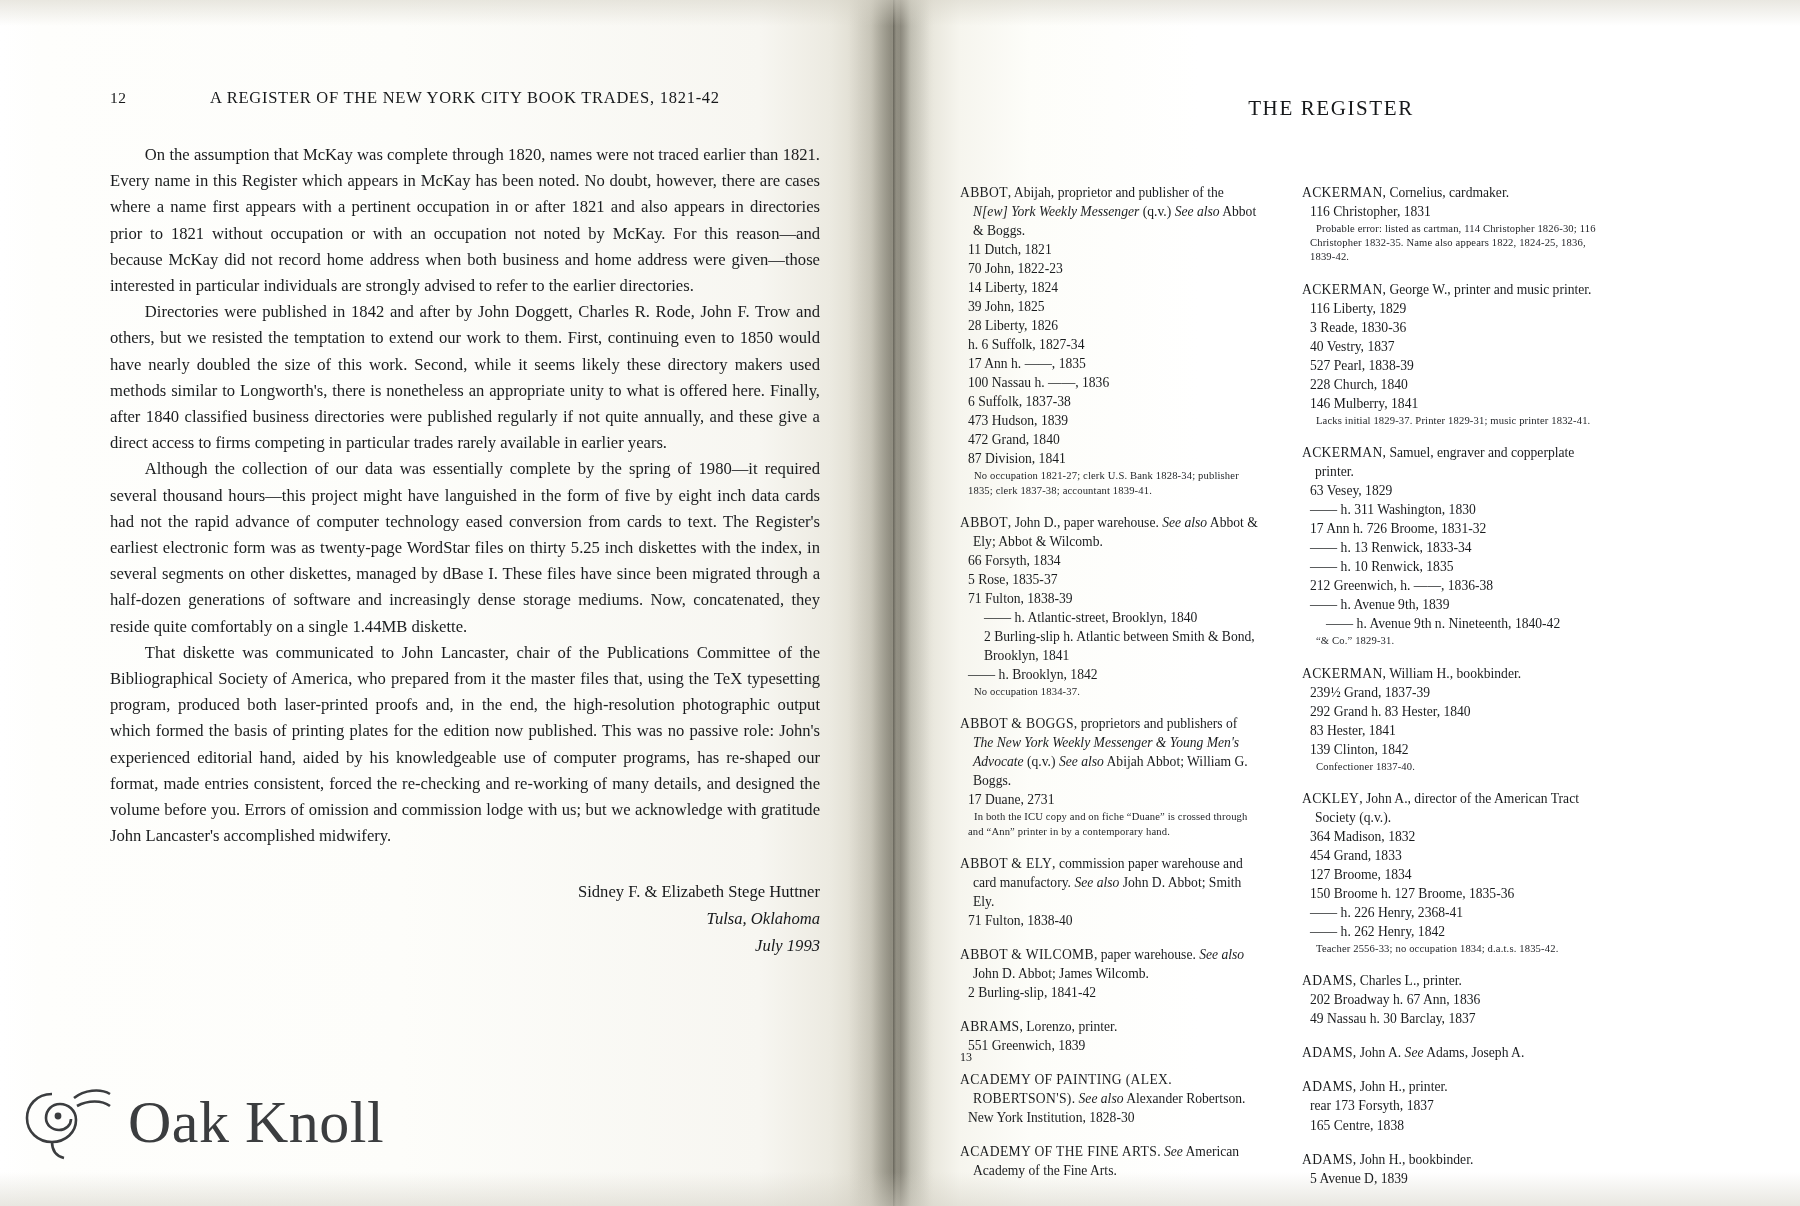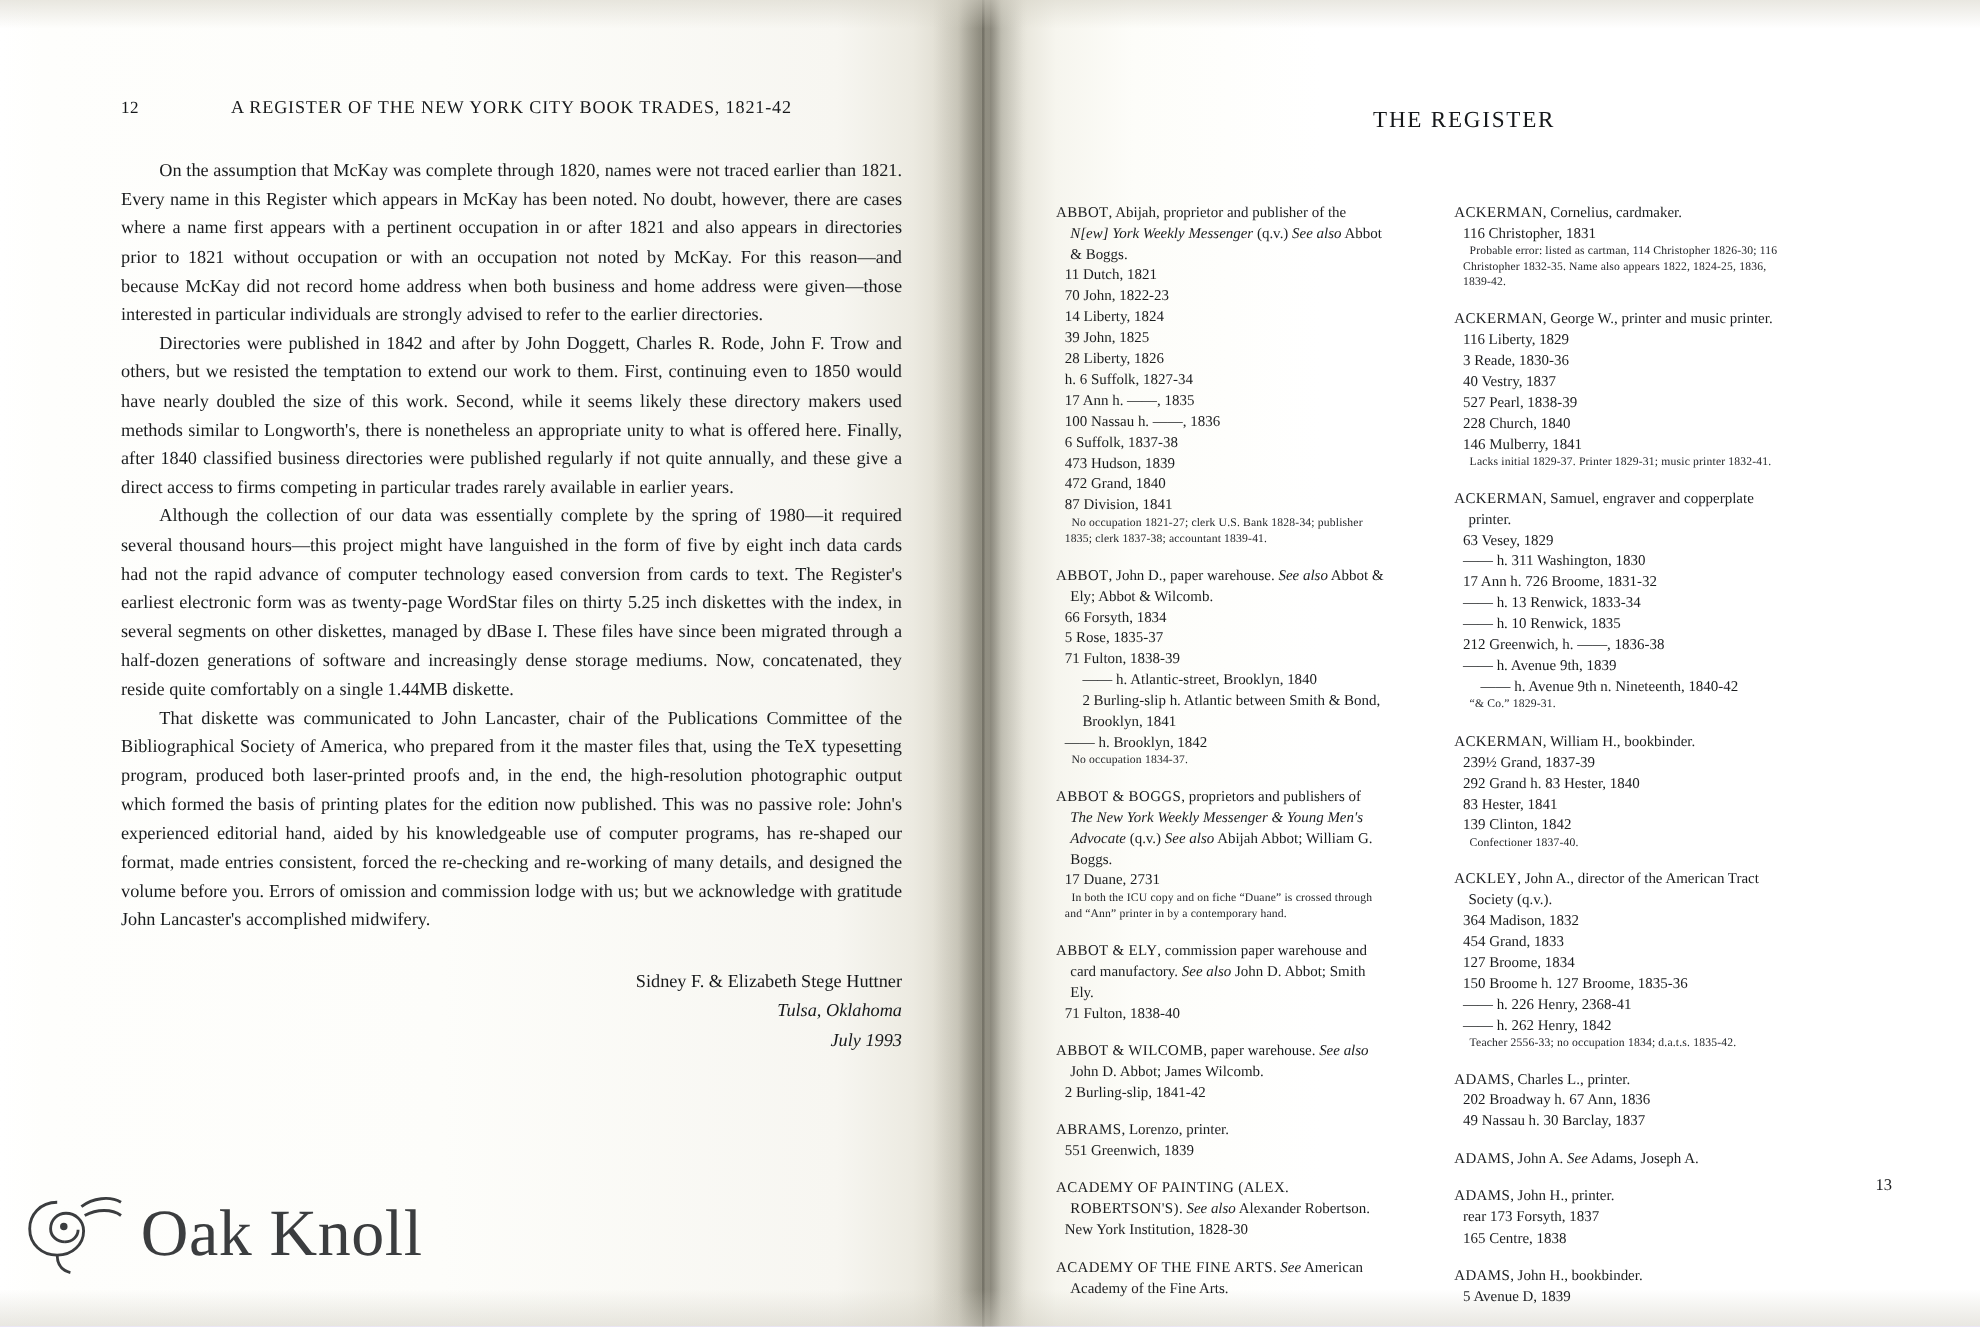--- a/index.html
+++ b/index.html
@@ -11,21 +11,21 @@
     width: 1800px;
     height: 1206px;
     overflow: hidden;
     font-family: "Liberation Serif", "DejaVu Serif", serif;
     color: #16181a;
   }
   #spread {
     position: relative;
     width: 1800px;
     height: 1206px;
-    background: #c4b5fd;
+    background: #8b5cf6;
   }
 
   
   .page {
     position: absolute;
     top: 0;
     height: 1206px;
     background: #fdfdfb;
   }
   #page-left {
@@ -164,21 +164,21 @@
   #register-title {
     text-align: center;
     font-variant: small-caps;
     font-size: 21px;
     letter-spacing: 1.6px;
     margin-bottom: 62px;
     padding-right: 18px;
   }
   #register-cols {
     display: flex;
-    gap: 64px;
+    gap: 44px;
   }
   .reg-col {
     width: 298px;
   }
   .entry {
     margin-bottom: 15px;
     font-size: 13.6px;
     line-height: 1.40;
     color: #1a1c1e;
   }
@@ -201,24 +201,23 @@
     padding-left: 8px;
     text-indent: 6px;
     margin-top: 1px;
     color: #24262a;
   }
   #right-folio {
     position: absolute;
     left: 960px;
     top: 1050px;
     width: 760px;
-    text-align: right;
-    font-size: 15px;
+    text-align: left;
+    font-size: 12px;
     padding-right: 18px;
-    margin-top: 20px;
   }
 </style>
 </head>
 <body>
 
 <div id="spread">
 
   <div class="page" id="page-left"></div>
   <div class="page" id="page-right"></div>
   <div id="gutter"></div>

